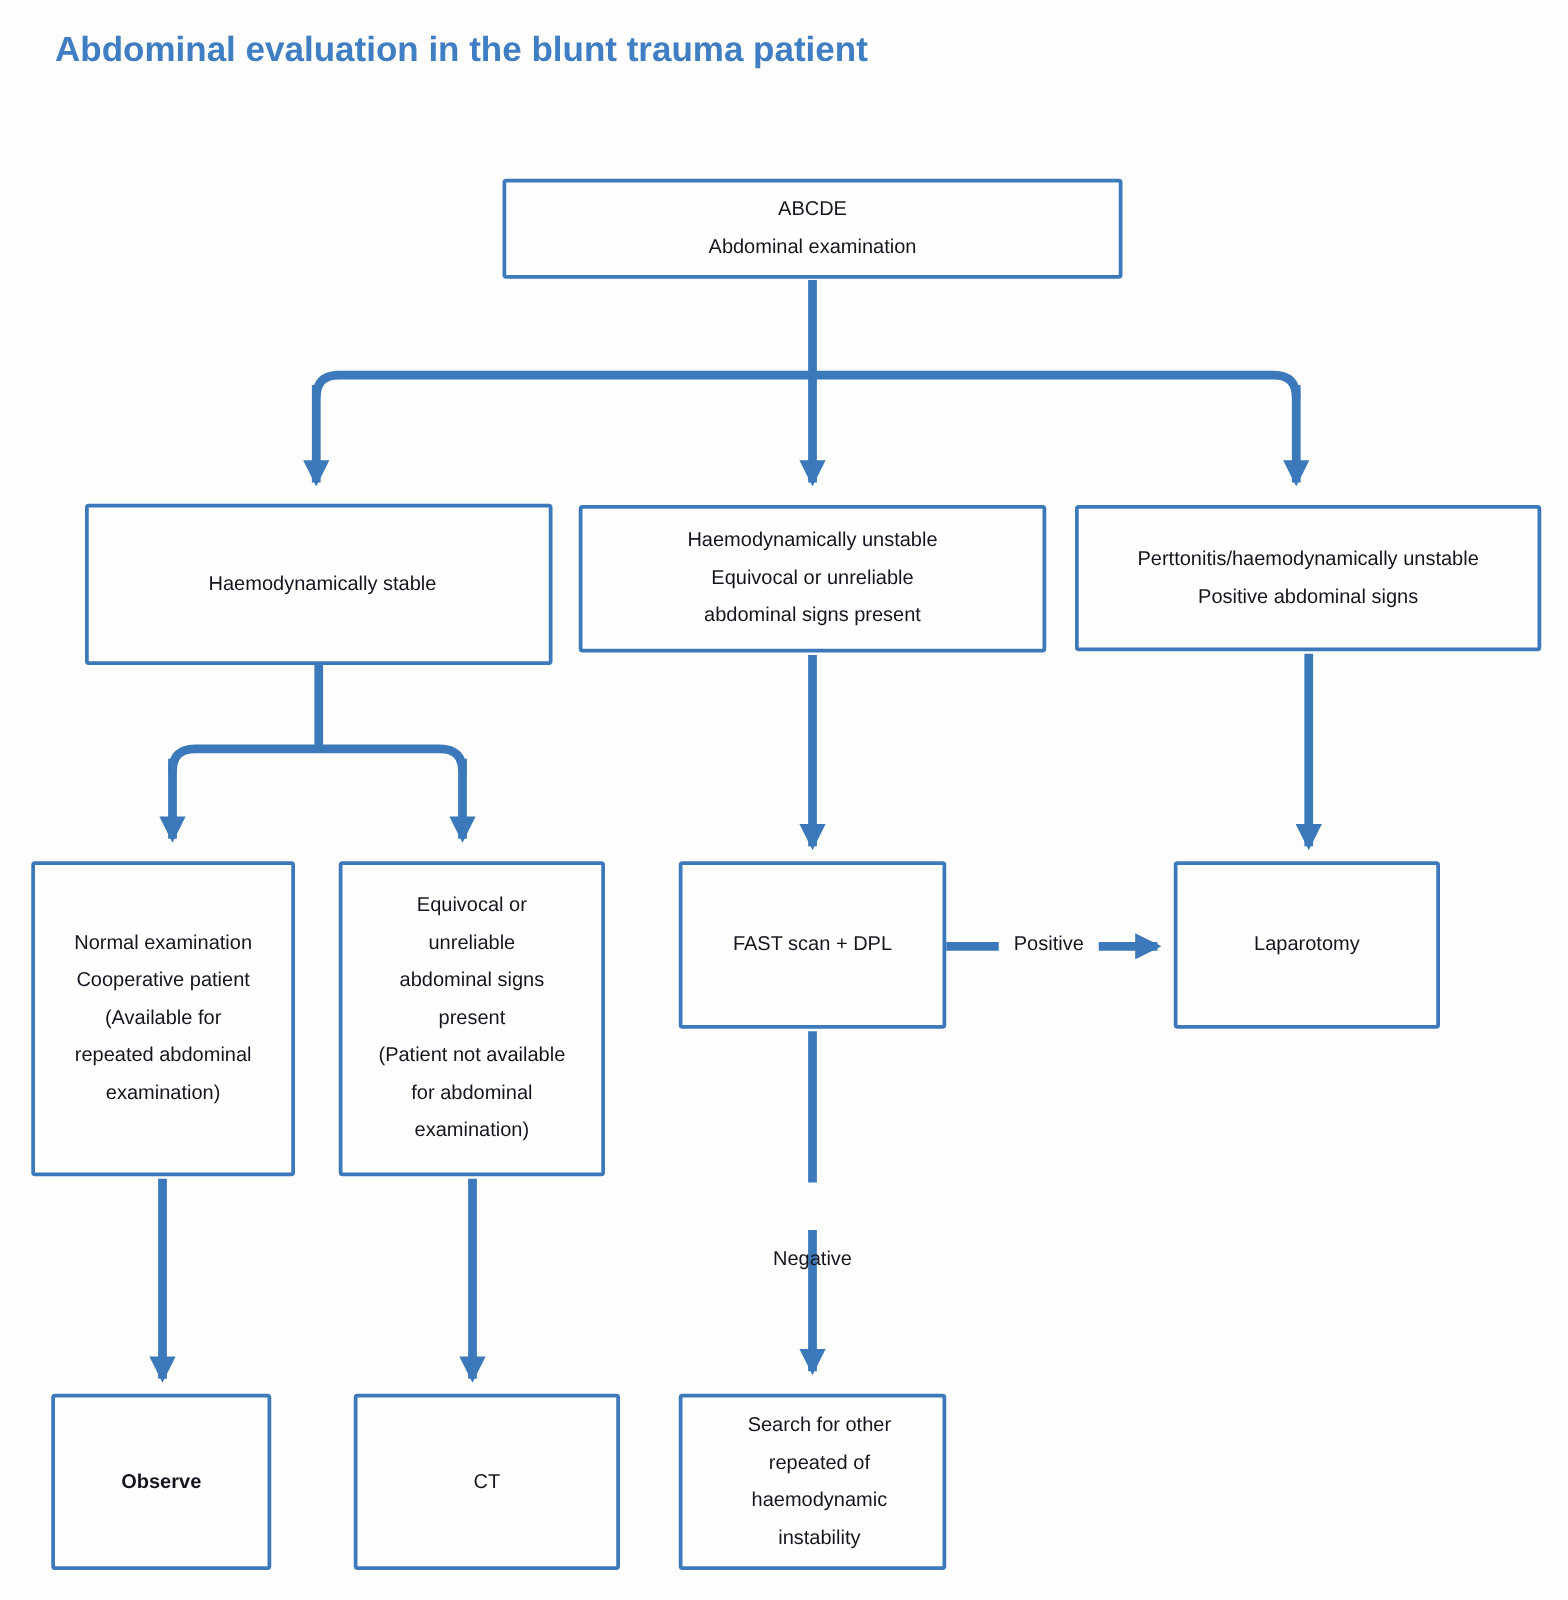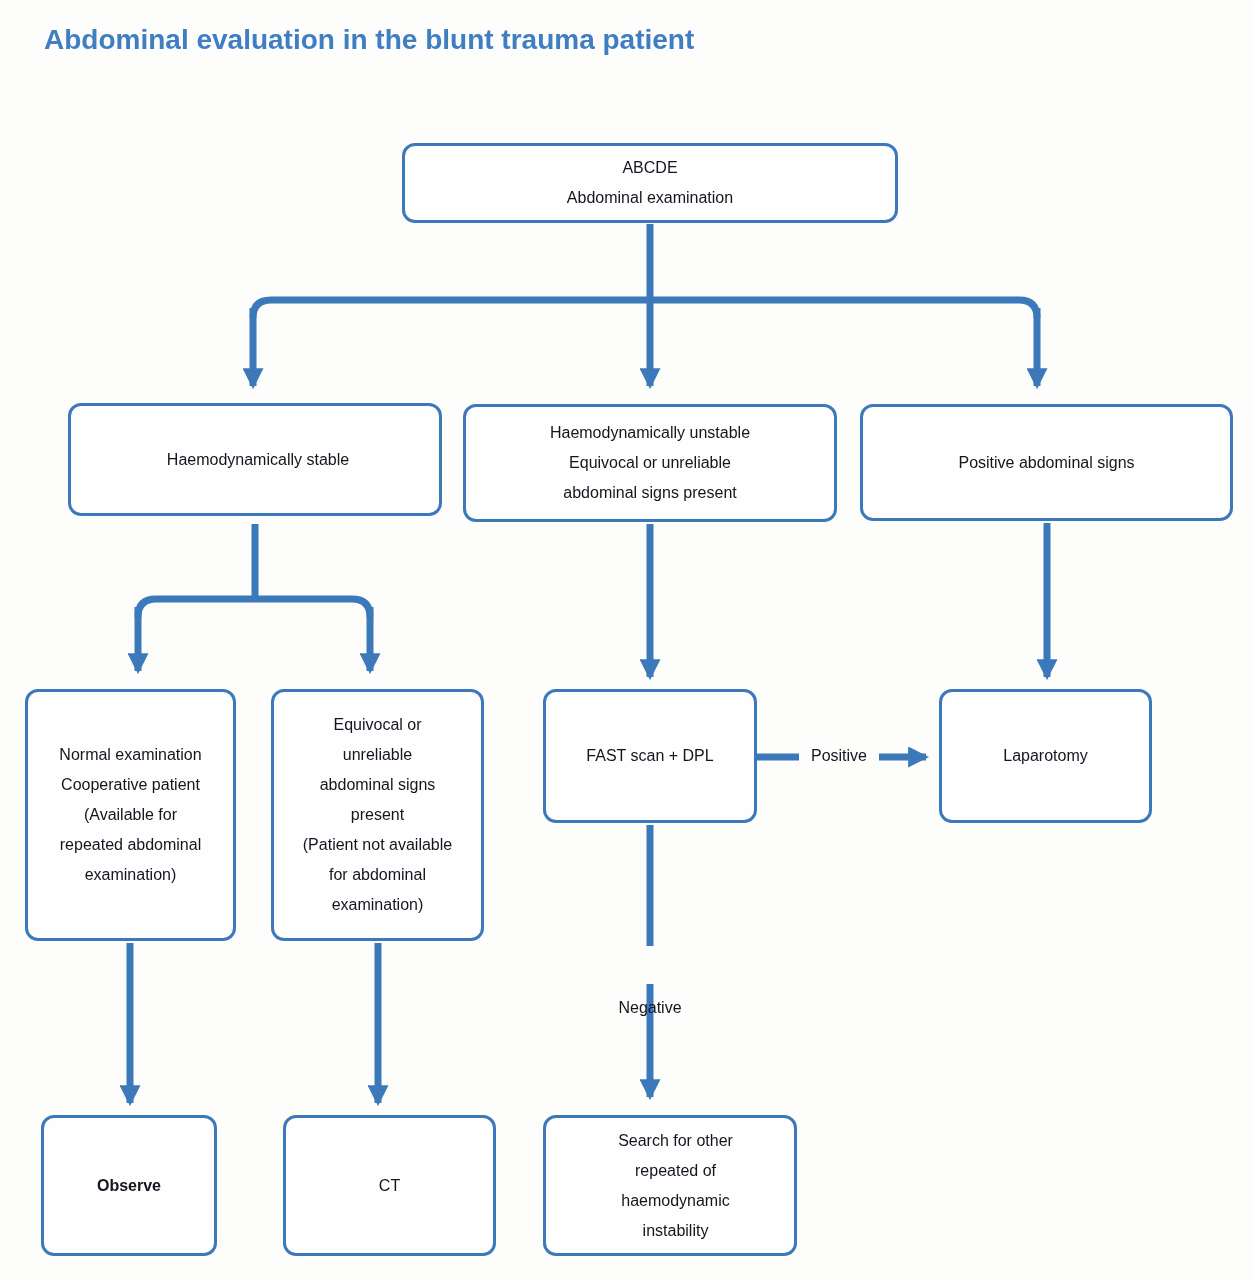--- a/index.html
+++ b/index.html
@@ -24,21 +24,21 @@
     color:var(--accent-blue);
     letter-spacing:0px;
     margin:0;
   }
   .edges-svg{position:absolute;left:0;top:0;z-index:0;}
   .edge{stroke:var(--line-blue);stroke-width:7;fill:none;}
   #arrowhead path{fill:var(--line-blue);}
   .flowbox{
     position:absolute;z-index:1;
     border:3px solid var(--line-blue);
-    border-radius:13px;
+    border-radius:3px;
     background:var(--box-fill);
     display:flex;flex-direction:column;
     align-items:center;justify-content:center;
     text-align:center;
     font-size:16px;line-height:30px;
     color:var(--text-dark);
     padding:4px 6px;
   }
   .edge-label{
     position:absolute;z-index:1;
@@ -81,31 +81,32 @@
 
   <path class="edge" d="M130,943 L130,1103" marker-end="url(#arrowhead)"></path>
   <path class="edge" d="M378,943 L378,1103" marker-end="url(#arrowhead)"></path>
 </svg>
 
 <div class="flowbox" style="left:402px;top:143px;width:496px;height:80px;">
   <span>ABCDE</span>
   <span>Abdominal examination</span>
 </div>
 
-<div class="flowbox" style="left:68px;top:403px;width:374px;height:113px;padding-left:12px;">
+<div class="flowbox" style="left:68px;top:403px;width:374px;height:129px;padding-left:12px;">
   <span>Haemodynamically stable</span>
 </div>
 
 <div class="flowbox" style="left:463px;top:404px;width:374px;height:118px;justify-content:center;">
   <span>Haemodynamically unstable</span>
   <span>Equivocal or unreliable</span>
   <span>abdominal signs present</span>
 </div>
 
 <div class="flowbox" style="left:860px;top:404px;width:373px;height:117px;">
+  <span>Perttonitis/haemodynamically unstable</span>
   <span>Positive abdominal signs</span>
 </div>
 
 <div class="flowbox" style="left:25px;top:689px;width:211px;height:252px;">
   <span>Normal examination</span>
   <span>Cooperative patient</span>
   <span>(Available for</span>
   <span>repeated abdominal</span>
   <span>examination)</span>
 </div>
@@ -129,21 +130,21 @@
 </div>
 
 <div class="flowbox" style="left:41px;top:1115px;width:176px;height:141px;font-weight:bold;">
   <span>Observe</span>
 </div>
 
 <div class="flowbox" style="left:271px;top:1115px;width:213px;height:141px;margin-left:12px;">
   <span>CT</span>
 </div>
 
-<div class="flowbox" style="left:543px;top:1115px;width:254px;height:141px;padding-left:17px;">
+<div class="flowbox" style="left:543px;top:1115px;width:214px;height:141px;padding-left:17px;">
   <span>Search for other</span>
   <span>repeated of</span>
   <span>haemodynamic</span>
   <span>instability</span>
 </div>
 
 <div class="edge-label" style="left:795px;top:747px;width:88px;">Positive</div>
 <div class="edge-label" style="left:600px;top:951px;width:100px;margin-top:48px;">Negative</div>
 
 </body></html>

